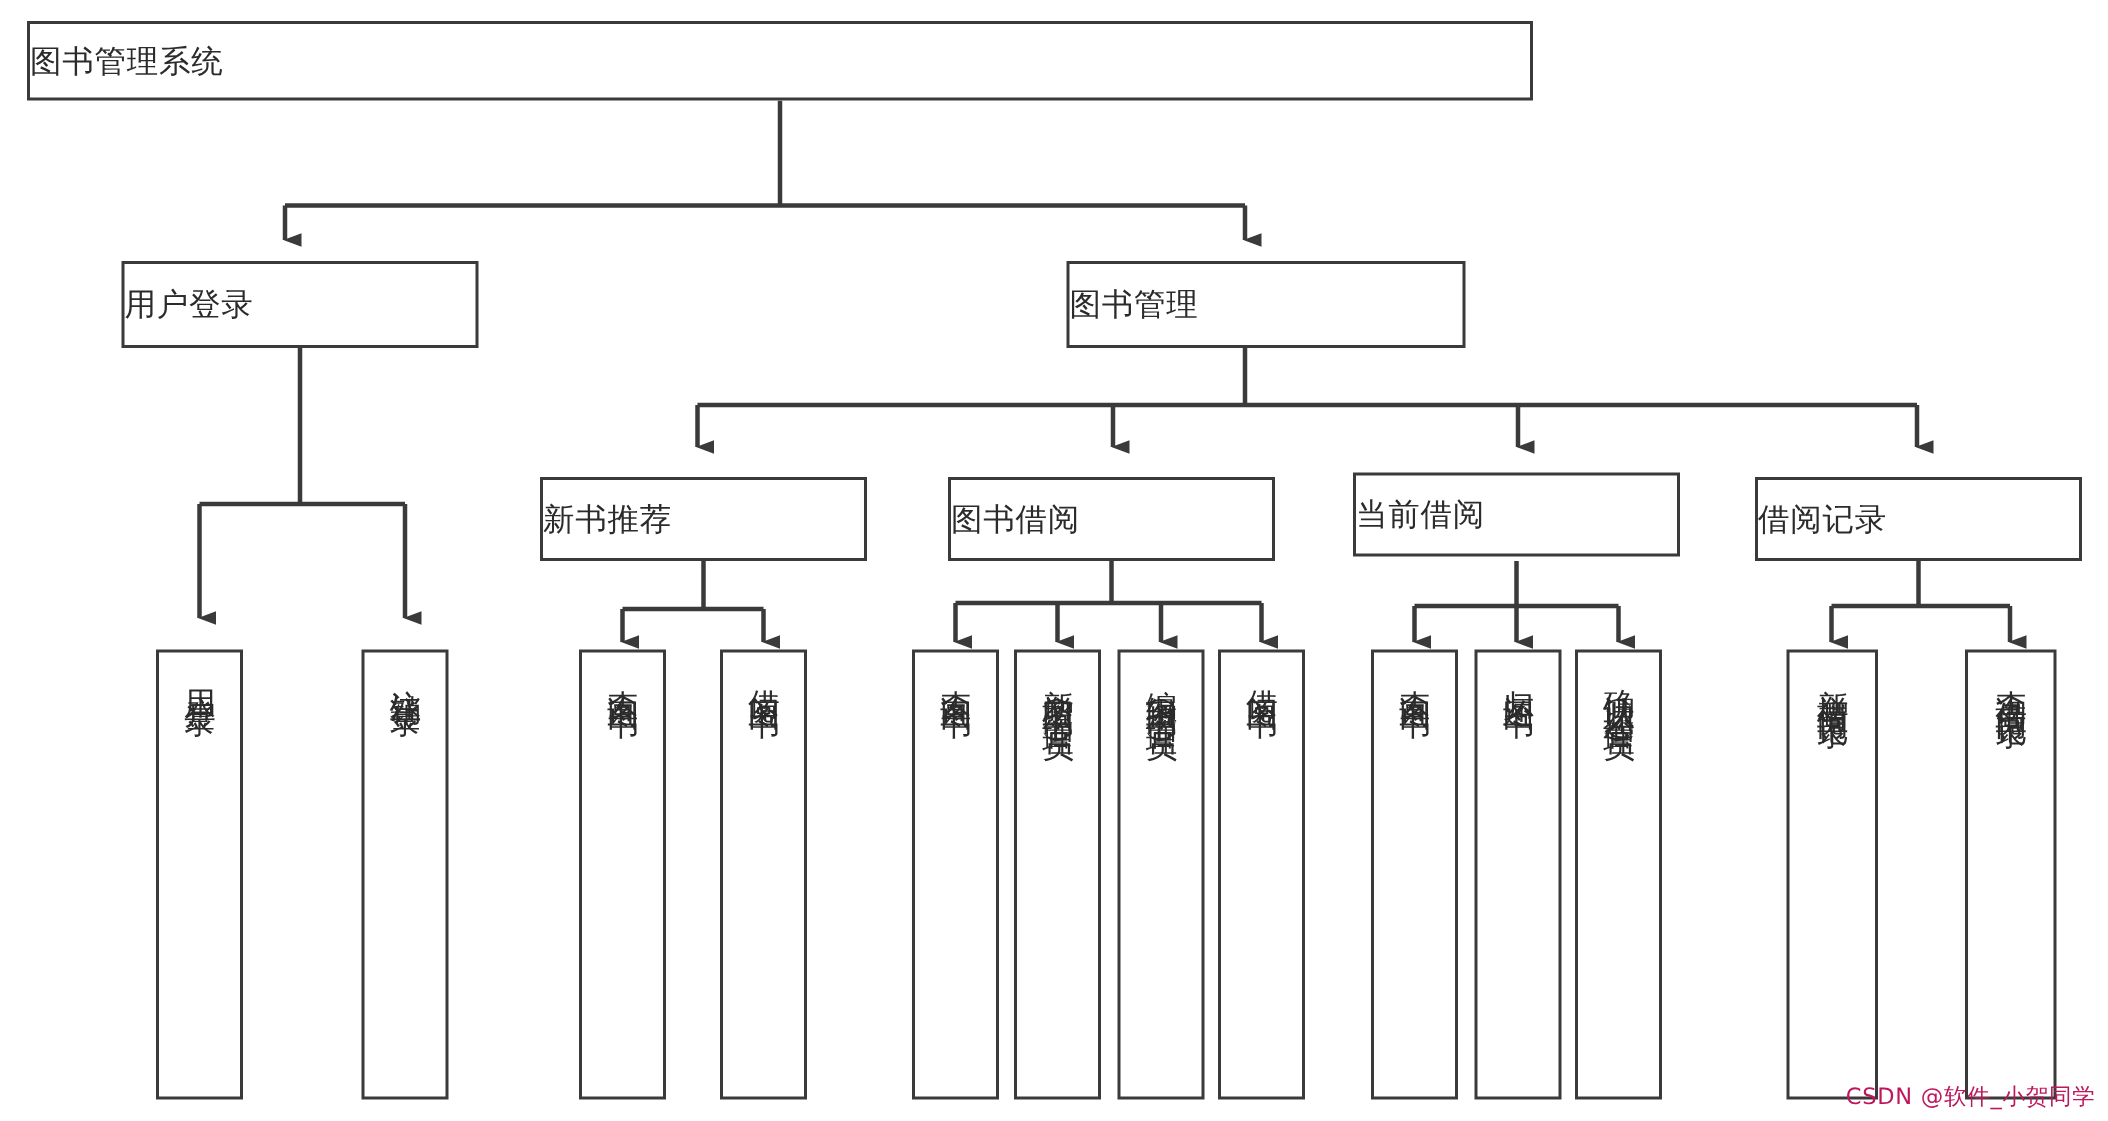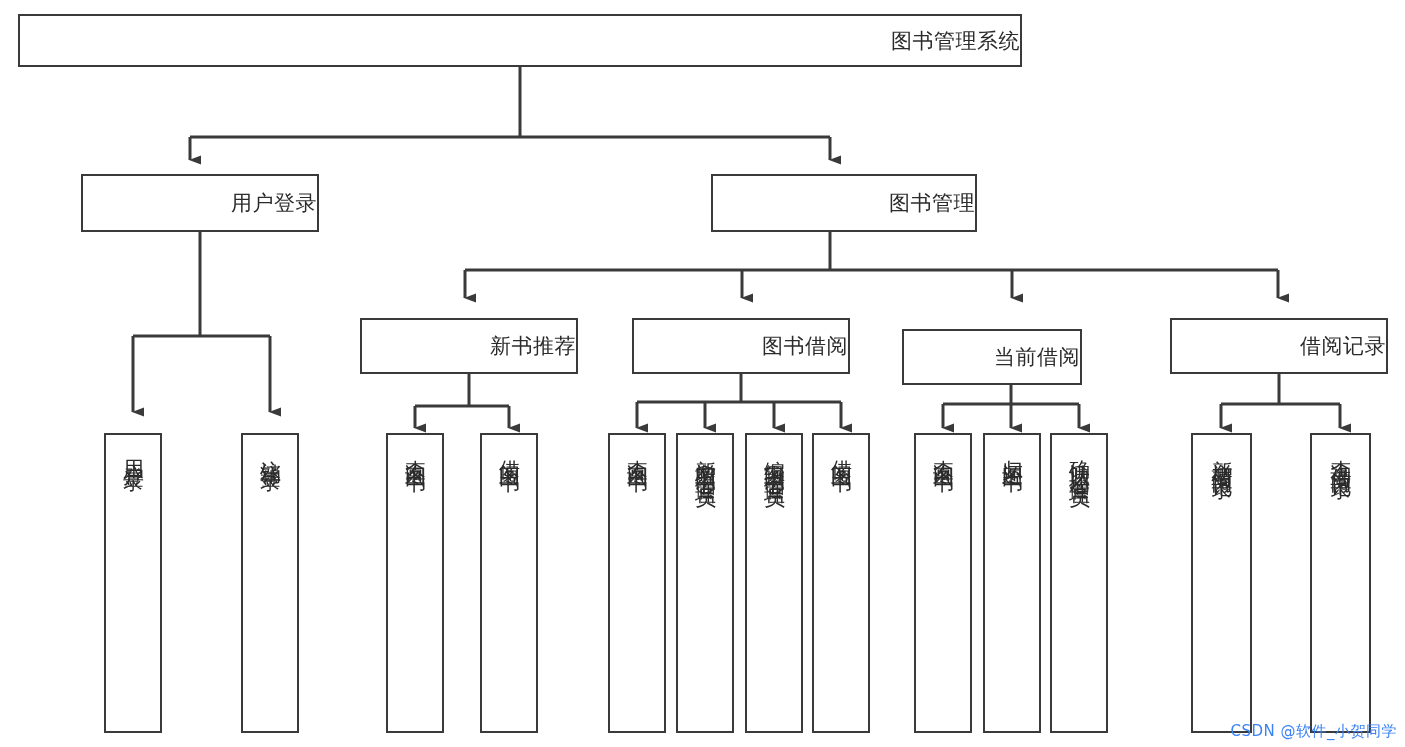--- a/index.html
+++ b/index.html
@@ -27,21 +27,21 @@
     height: 747px;
     pointer-events: none;
   }
   .node {
     position: absolute;
     box-sizing: border-box;
     background: #ffffff;
     border: 2px solid #3a3a3a;
     display: flex;
     align-items: center;
-    justify-content: flex-end;
+    justify-content: flex-start;
     color: #2b2b2b;
   }
   .node.horiz {
     font-size: 21px;
     letter-spacing: 0.5px;
   }
   .node.vert {
     align-items: flex-start;
     justify-content: center;
     padding-top: 8px;
@@ -53,21 +53,21 @@
     line-height: 1.18;
     letter-spacing: 4px;
     white-space: nowrap;
     color: #2b2b2b;
   }
   .watermark {
     position: absolute;
     right: 8px;
     bottom: 6px;
     font-size: 15px;
-    color: #3b82f6;
+    color: #be185d;
     white-space: nowrap;
     letter-spacing: 0.5px;
   }
 </style>
 </head>
 <body>
 
 <div id="canvas">
 
   <svg class="edges" viewBox="0 0 1405 747">
@@ -132,21 +132,21 @@
   <div class="node horiz" style="left:711px; top:174px; width:266px; height:58px;">
     <span>图书管理</span>
   </div>
 
   <div class="node horiz" style="left:632px; top:318px; width:218px; height:56px;">
     <span>图书借阅</span>
   </div>
   <div class="node horiz" style="left:360px; top:318px; width:218px; height:56px;">
     <span>新书推荐</span>
   </div>
-  <div class="node horiz" style="left:902px; top:329px; width:180px; height:56px;">
+  <div class="node horiz" style="left:902px; top:315px; width:218px; height:56px;">
     <span>当前借阅</span>
   </div>
   <div class="node horiz" style="left:1170px; top:318px; width:218px; height:56px;">
     <span>借阅记录</span>
   </div>
 
   <div class="node vert" style="left:104px; top:433px; width:58px; height:300px;">
     <span class="vlabel">用户登录</span>
   </div>
   <div class="node vert" style="left:241px; top:433px; width:58px; height:300px;">

